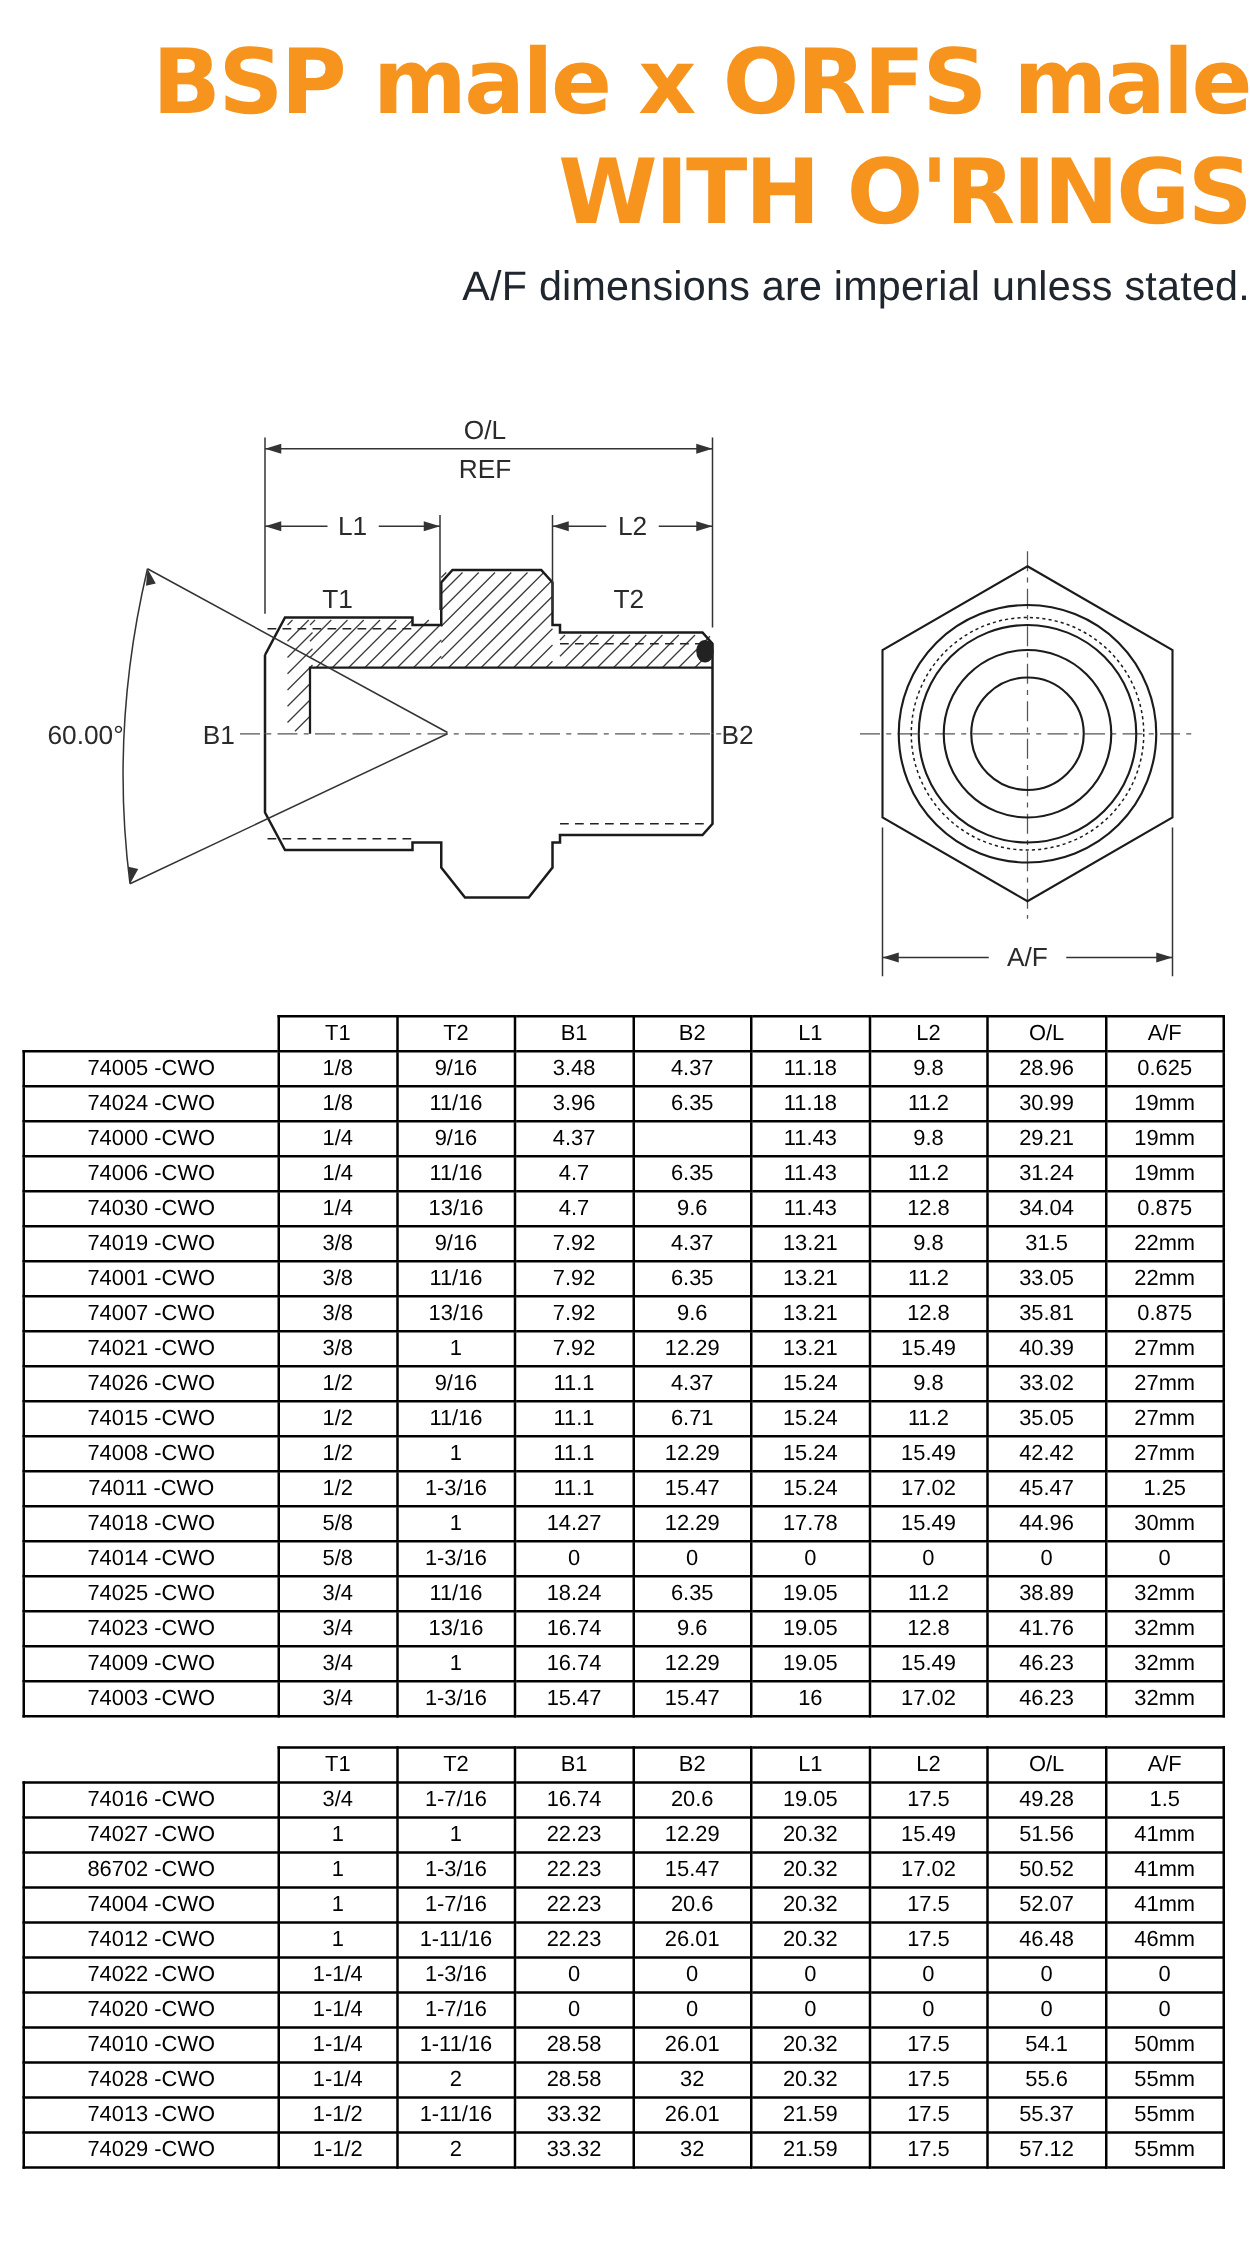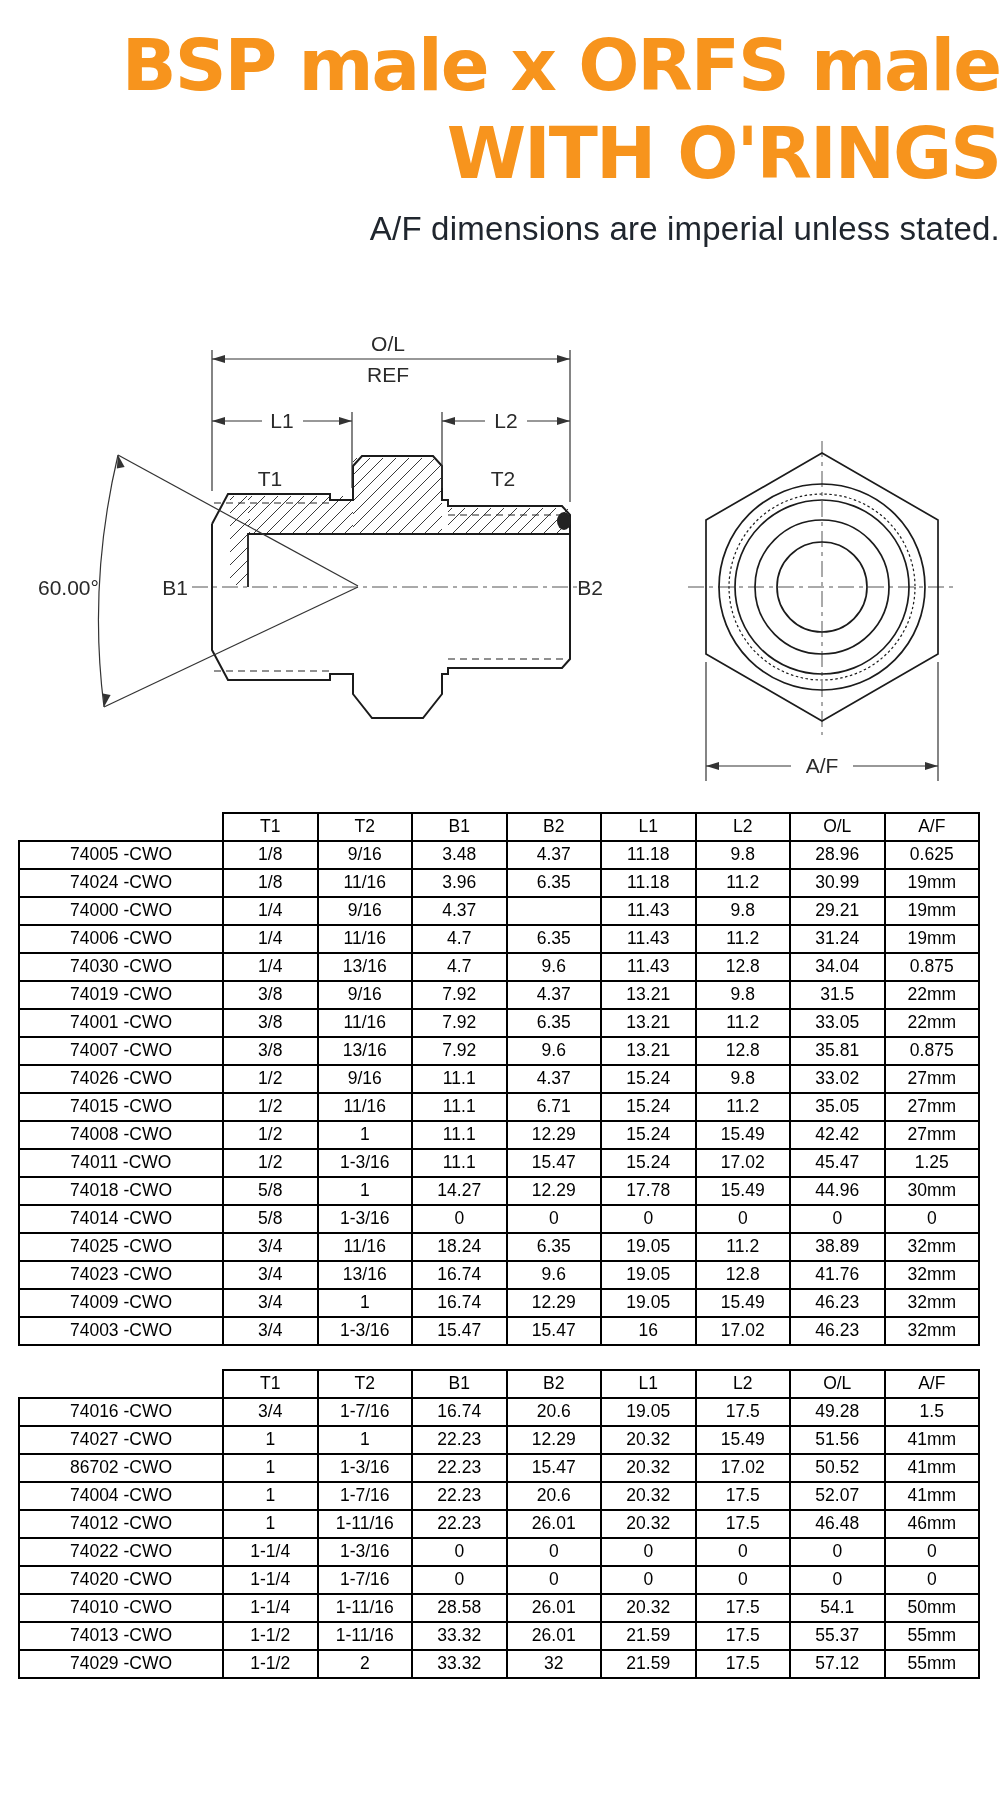--- a/index.html
+++ b/index.html
@@ -272,20 +272,31 @@
           <td>3/8</td>
           <td>13/16</td>
           <td>7.92</td>
           <td>9.6</td>
           <td>13.21</td>
           <td>12.8</td>
           <td>35.81</td>
           <td>0.875</td>
         </tr>
         <tr>
+          <td>74021 -CWO</td>
+          <td>3/8</td>
+          <td>1</td>
+          <td>7.92</td>
+          <td>12.29</td>
+          <td>13.21</td>
+          <td>15.49</td>
+          <td>40.39</td>
+          <td>27mm</td>
+        </tr>
+        <tr>
           <td>74026 -CWO</td>
           <td>1/2</td>
           <td>9/16</td>
           <td>11.1</td>
           <td>4.37</td>
           <td>15.24</td>
           <td>9.8</td>
           <td>33.02</td>
           <td>27mm</td>
         </tr>
@@ -499,20 +510,31 @@
           <td>1-1/4</td>
           <td>1-11/16</td>
           <td>28.58</td>
           <td>26.01</td>
           <td>20.32</td>
           <td>17.5</td>
           <td>54.1</td>
           <td>50mm</td>
         </tr>
         <tr>
+          <td>74028 -CWO</td>
+          <td>1-1/4</td>
+          <td>2</td>
+          <td>28.58</td>
+          <td>32</td>
+          <td>20.32</td>
+          <td>17.5</td>
+          <td>55.6</td>
+          <td>55mm</td>
+        </tr>
+        <tr>
           <td>74013 -CWO</td>
           <td>1-1/2</td>
           <td>1-11/16</td>
           <td>33.32</td>
           <td>26.01</td>
           <td>21.59</td>
           <td>17.5</td>
           <td>55.37</td>
           <td>55mm</td>
         </tr>

